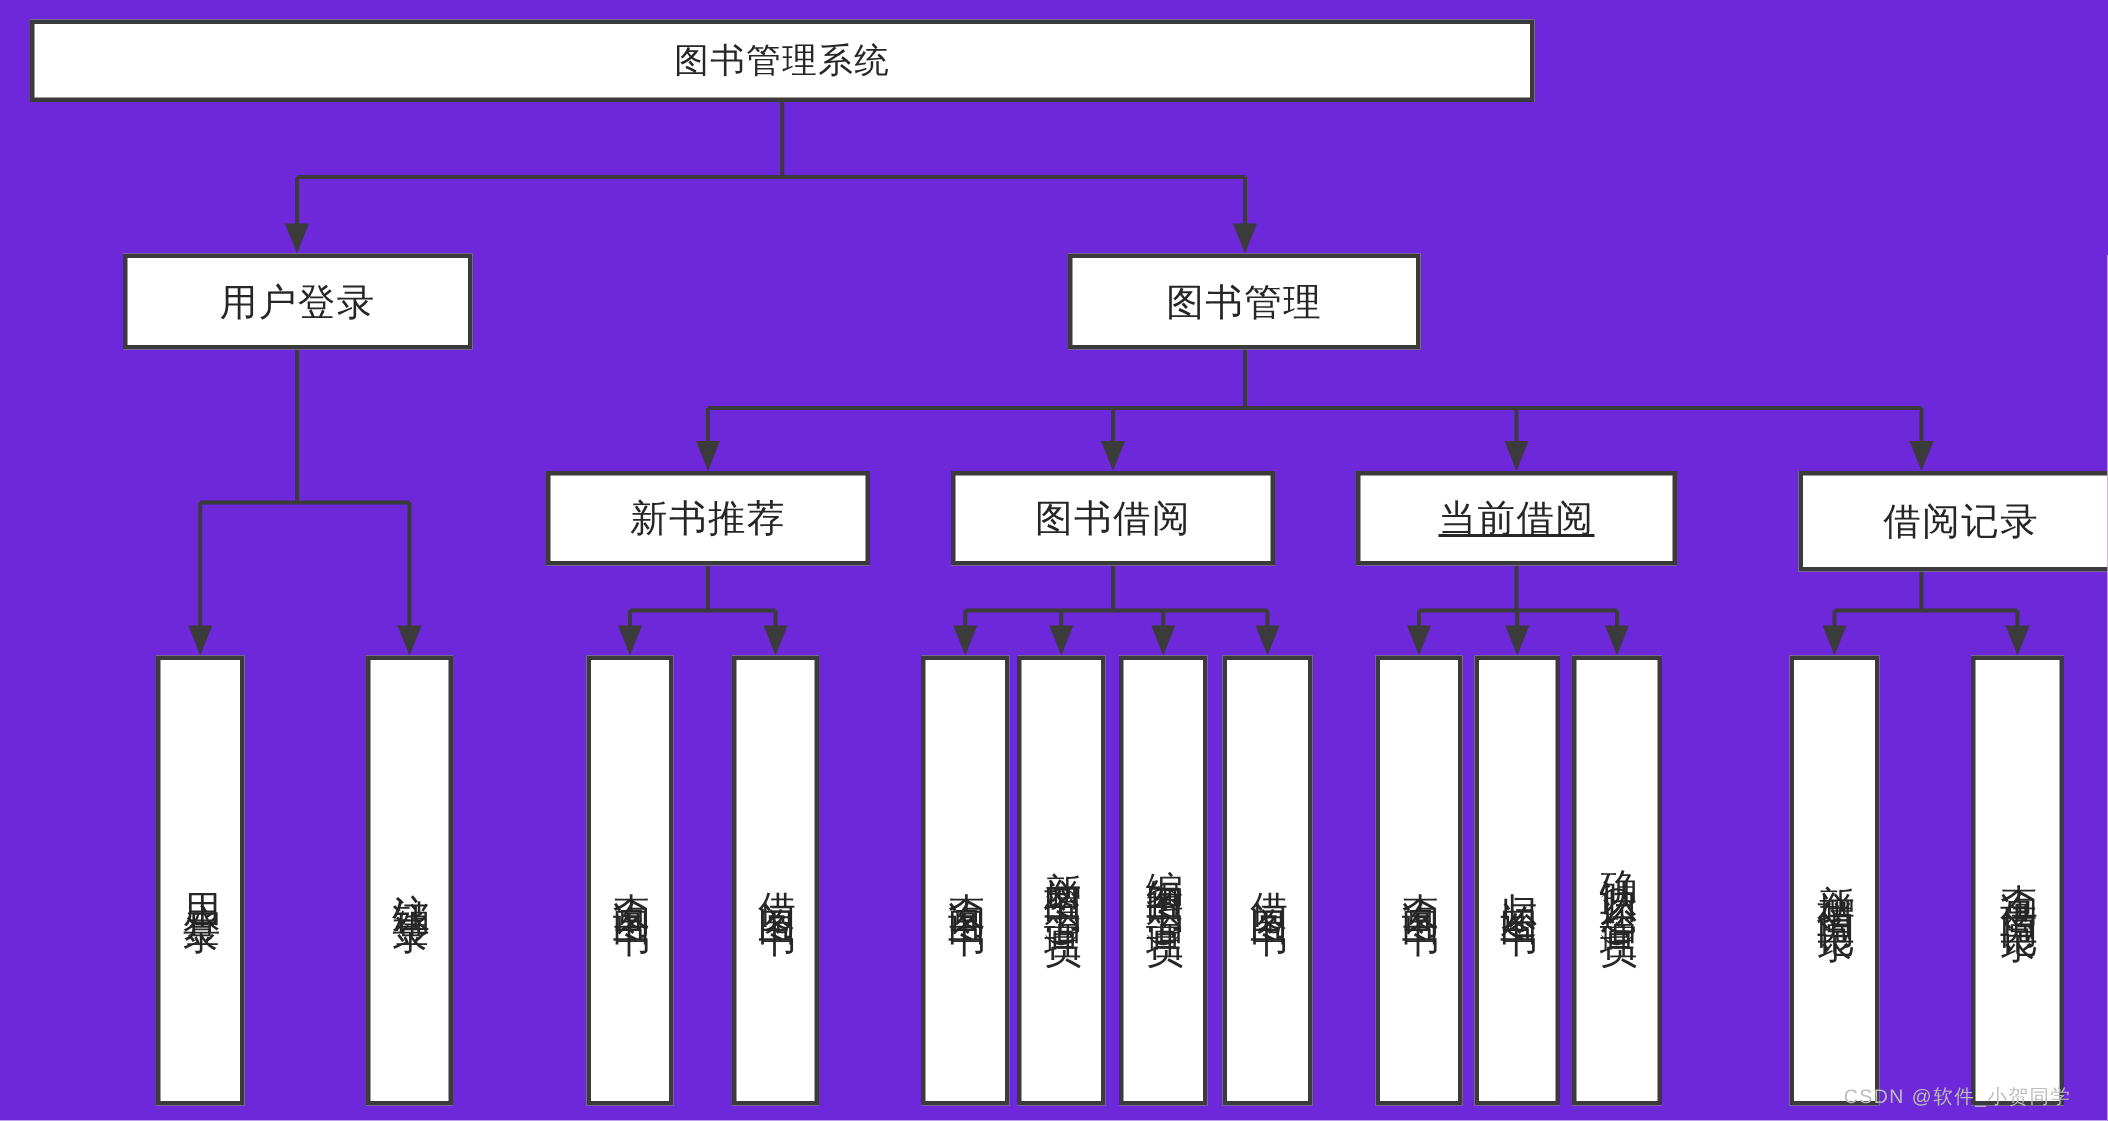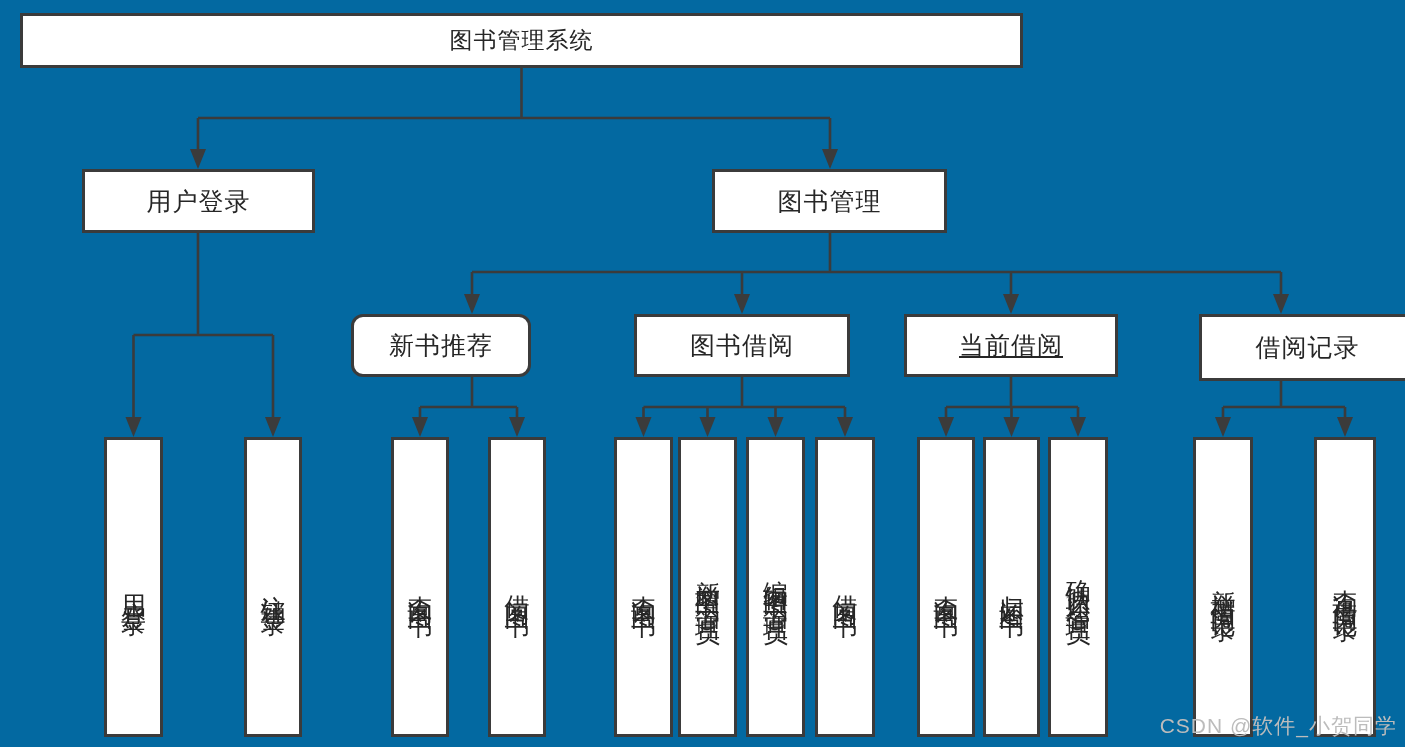--- a/index.html
+++ b/index.html
@@ -1,17 +1,17 @@
 <!DOCTYPE html>
 <html><head>
 <meta charset="utf-8">
 <style>
   html,body{margin:0;padding:0;background:#ffffff;}
   .stage{
-    position:relative;width:1405px;height:747px;background:#0369a1;
+    position:relative;width:1405px;height:747px;background:#6d28d9;
     font-family:"Liberation Sans","DejaVu Sans",sans-serif;
     color:#262626;overflow:hidden;
   }
   svg.connectors{position:absolute;left:0;top:0;width:1405px;height:747px;}
   .node{
     position:absolute;background:#ffffff;border:3px solid #3b3b3b;
     box-sizing:border-box;display:flex;align-items:center;justify-content:center;
     text-align:center;
   }
   .node span{display:block;}
@@ -21,41 +21,41 @@
   .leaf span{
     writing-mode:vertical-rl;text-orientation:mixed;
     font-size:25px;letter-spacing:6px;line-height:1.0;
   }
   
   #n-root{left:20px;top:13px;width:1003px;height:55px;}
   
   #n-l2-0{left:82px;top:169px;width:233px;height:64px;}
   #n-l2-1{left:712px;top:169px;width:235px;height:64px;}
   
-  #n-l3-0{left:351px;top:314px;width:180px;height:63px;border-radius:12px;}
+  #n-l3-0{left:364px;top:314px;width:216px;height:63px;}
   #n-l3-1{left:634px;top:314px;width:216px;height:63px;align-items:center;}
   #n-l3-2{left:904px;top:314px;width:214px;height:63px;text-decoration:underline;}
   #n-l3-3{left:1199px;top:314px;width:217px;height:67px;}
   
   #leaf-0{left:104px;width:59px;}
   #leaf-1{left:244px;width:58px;}
   #leaf-2{left:391px;width:58px;}
   #leaf-3{left:488px;width:58px;}
   #leaf-4{left:614px;width:59px;}
   #leaf-5{left:678px;width:59px;}
   #leaf-6{left:746px;width:59px;}
   #leaf-7{left:815px;width:60px;}
   #leaf-8{left:917px;width:58px;}
   #leaf-9{left:983px;width:57px;}
   #leaf-10{left:1048px;width:60px;}
   #leaf-11{left:1193px;width:60px;}
   #leaf-12{left:1314px;width:62px;}
   .watermark{
-    position:absolute;right:8px;bottom:7px;
-    font-size:21px;color:#bcbcbc;letter-spacing:1px;white-space:nowrap;
+    position:absolute;right:24px;bottom:7px;
+    font-size:13px;color:#bcbcbc;letter-spacing:1px;white-space:nowrap;
   }
 </style>
 </head>
 <body>
 
 <div class="stage">
 
   <svg class="connectors" viewBox="0 0 1405 747" xmlns="http://www.w3.org/2000/svg">
     <g stroke="#3b3b3b" stroke-width="2.6" fill="none">
 

